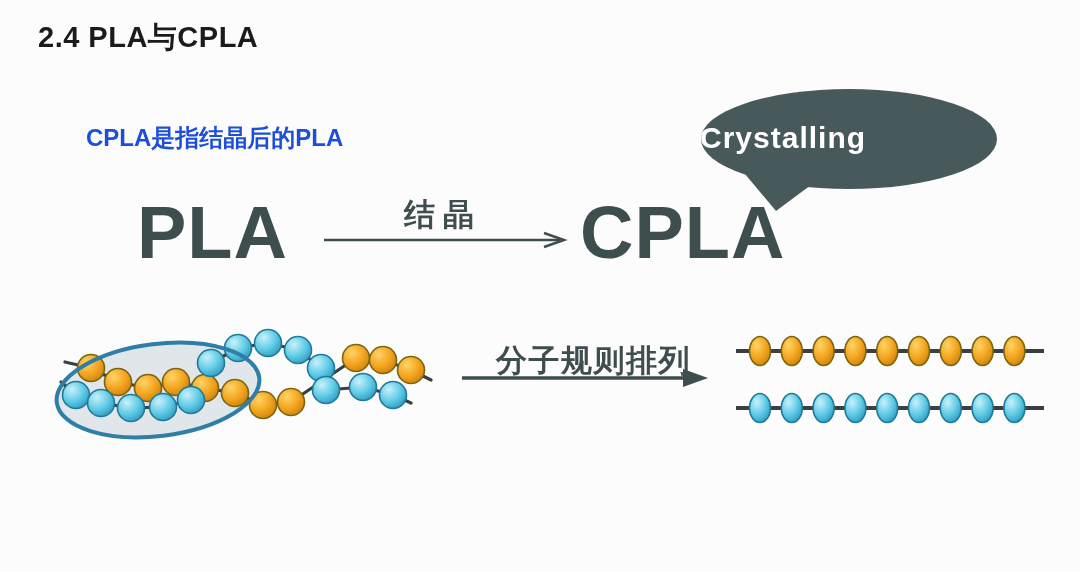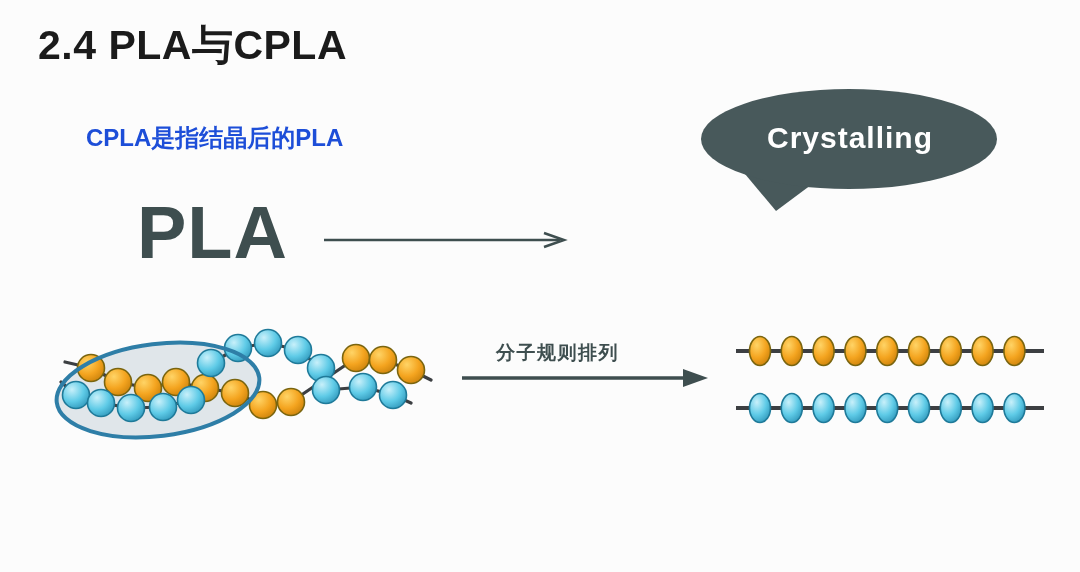--- a/index.html
+++ b/index.html
@@ -2,33 +2,33 @@
 <html><head>
 <meta charset="utf-8">
 <style>
   html,body{margin:0;padding:0;background:#e8e8e8;}
   .slide{
     position:relative;width:1080px;height:572px;margin:0 auto;
     background:#fcfcfc;overflow:hidden;
     font-family:"Liberation Sans","DejaVu Sans",sans-serif;
   }
   .abs{position:absolute;}
-  .slide-title{left:38px;top:18px;font-size:41px;font-weight:700;letter-spacing:0.5px;}
+  .slide-title{left:38px;top:18px;font-size:29px;font-weight:700;letter-spacing:0.5px;}
   .def-note{left:86px;top:122px;font-size:24px;font-weight:700;}
   .bubble-wrap{left:700px;top:88px;width:300px;height:125px;}
-  .bubble-label{left:700px;top:121px;width:300px;text-align:center;
+  .bubble-label{left:700px;top:121px;width:300px;
     font-size:30px;font-weight:700;letter-spacing:1px;}
   .big-label{top:196px;font-size:74px;font-weight:700;line-height:1;letter-spacing:1px;}
   .pla{left:137px;}
   .cpla{left:580px;}
   .arrow1{left:322px;top:230px;width:250px;height:20px;}
   .arrow1-label{left:404px;top:194px;font-size:31px;font-weight:600;letter-spacing:8px;}
   .tangled{left:53px;top:318px;width:432px;height:148px;}
   .arrow2{left:460px;top:366px;width:250px;height:22px;}
-  .arrow2-label{left:496px;top:340px;font-size:19px;font-weight:600;letter-spacing:1.5px;}
+  .arrow2-label{left:496px;top:340px;font-size:31px;font-weight:600;letter-spacing:1.5px;}
   .ordered{left:728px;top:326px;width:330px;height:100px;}
   .caption{left:97px;top:455px;font-size:27px;line-height:34px;letter-spacing:0.5px;}
 </style>
 </head>
 <body>
 
 <div class="slide">
 
   <div class="abs slide-title" style="color: rgb(27, 27, 27);">2.4 PLA与CPLA</div>
 
@@ -38,20 +38,22 @@
      <path d="M 40 80 L 115 94 L 76 123 Z" fill="#48595b"></path>
      <ellipse cx="149" cy="51" rx="148" ry="50" fill="#48595b"></ellipse>
    </svg></div>
   <div class="abs bubble-label" style="color: rgb(255, 255, 255);">Crystalling</div>
 
   <div class="abs big-label pla" style="color: rgb(62, 78, 79);">PLA</div>
   <div class="abs arrow1"><svg width="250" height="20" viewBox="0 0 250 20">
      <line x1="2" y1="10" x2="238" y2="10" stroke="#3e4e4f" stroke-width="2.5"></line>
      <path d="M 222 3 L 242 10 L 222 17" fill="none" stroke="#3e4e4f" stroke-width="2.5" stroke-linejoin="miter"></path>
    </svg></div>
+  <div class="abs arrow1-label" style="color: rgb(62, 78, 79);">结晶</div>
+  <div class="abs big-label cpla" style="color: rgb(62, 78, 79);">CPLA</div>
 
   <div class="abs tangled"><svg width="432" height="148" viewBox="0 0 432 148">
         <defs>
      <radialGradient id="gO" cx="35%" cy="30%" r="80%">
        <stop offset="0%" stop-color="#ffd466"></stop>
        <stop offset="55%" stop-color="#f4a41f"></stop>
        <stop offset="100%" stop-color="#c87f0a"></stop>
      </radialGradient>
      <radialGradient id="gC" cx="35%" cy="30%" r="80%">
        <stop offset="0%" stop-color="#c8f0fa"></stop>

